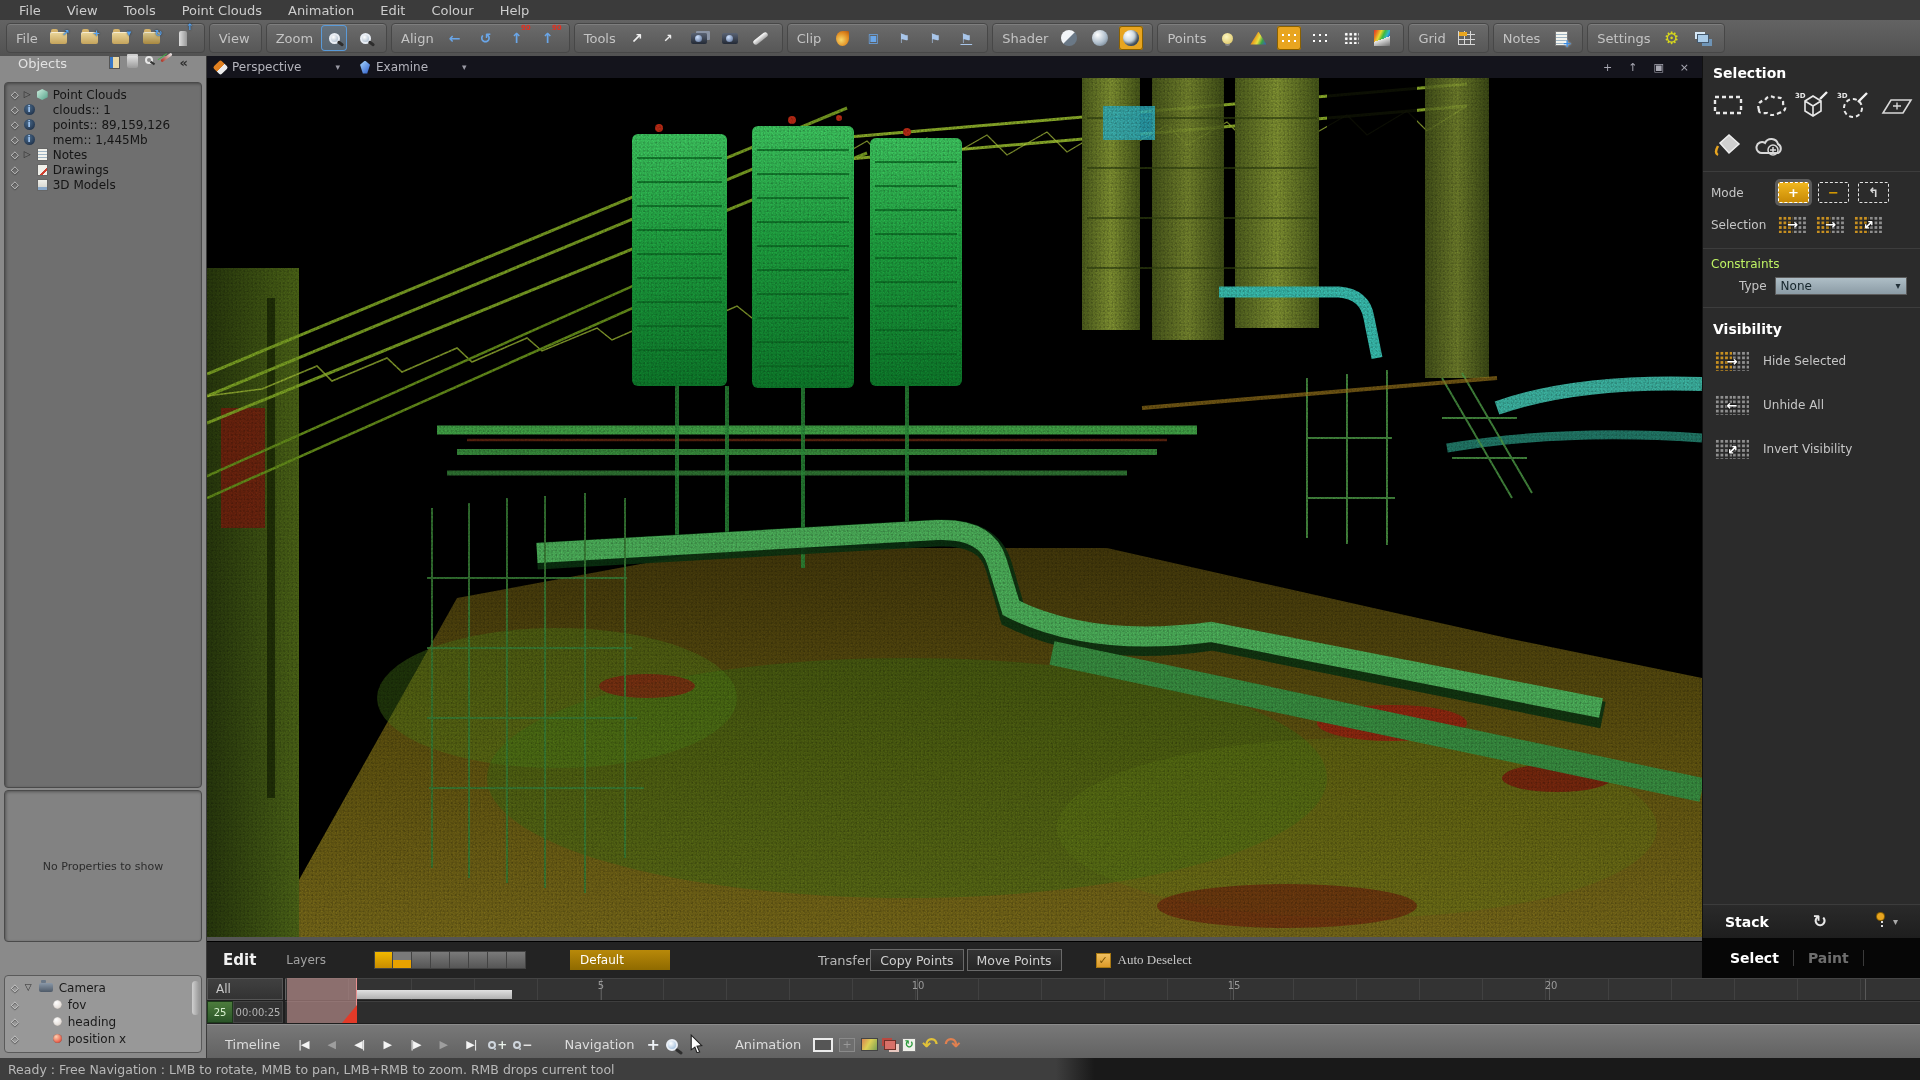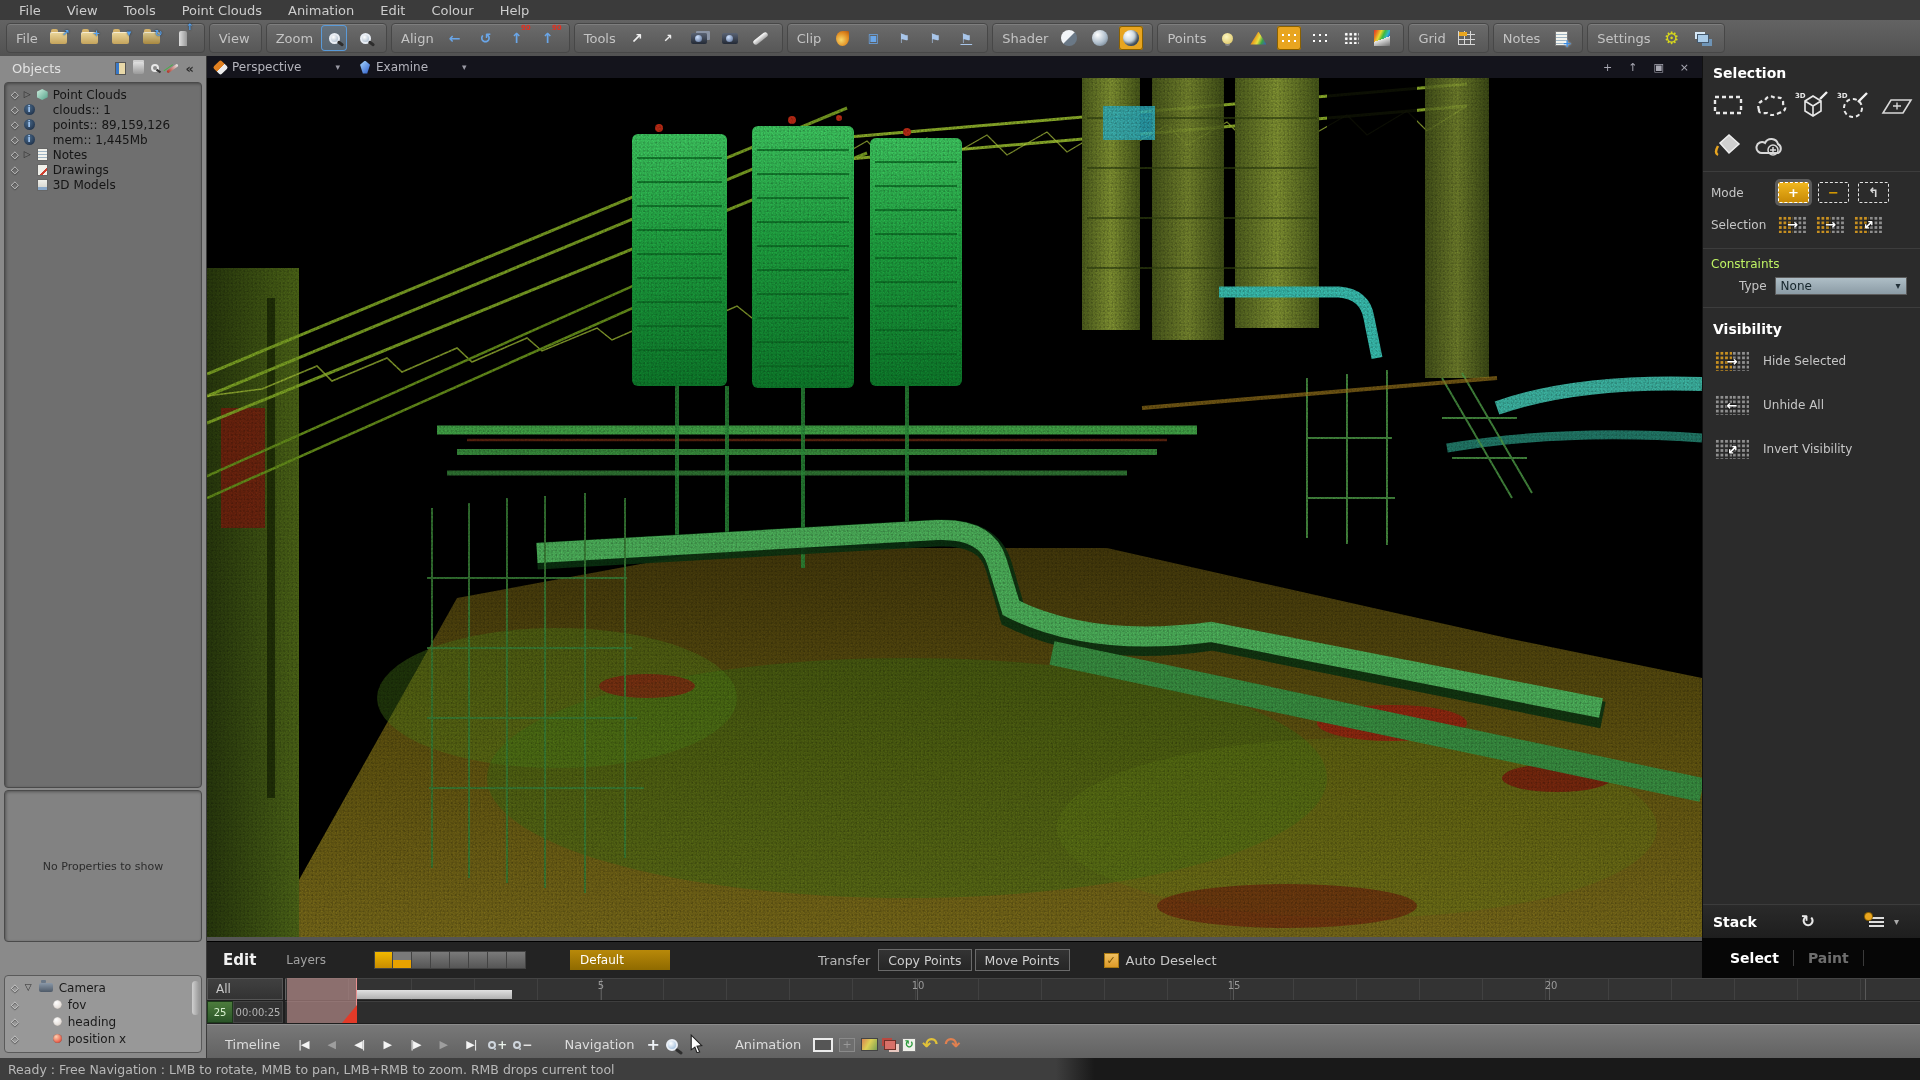--- a/index.html
+++ b/index.html
@@ -50,21 +50,21 @@
   .rainbow{width:16px;height:16px;background:linear-gradient(160deg,transparent 55%,#e8e8e8 55%,#707070 100%),linear-gradient(115deg,#e03030,#e87820,#e8d830,#40b840,#30b8c8,#3048c8,#b838b8);}
   .gridic{width:17px;height:14px;background-image:repeating-linear-gradient(0deg,#d8d8d8 0 1px,transparent 1px 5px),repeating-linear-gradient(90deg,#d8d8d8 0 1px,transparent 1px 6px);position:relative;}
   .gridic::after{content:"";position:absolute;left:1px;top:1px;width:8px;height:4px;background:#e8a520;}
   .noteic{width:13px;height:15px;background:repeating-linear-gradient(#f4f4ee 0 2px,#9fb4c4 2px 3px);border:1px solid #777;position:relative;}
   .noteic::after{content:"+";position:absolute;right:-5px;bottom:-5px;color:#3a8ae0;font-weight:bold;font-size:11px;text-shadow:0 0 2px #fff;}
   .gear{color:#d6d61c;font-size:17px;}
   .layersic{width:12px;height:9px;background:#a9cbe8;border:1px solid #44586c;box-shadow:4px 4px 0 -1px #6e94b6,-3px -3px 0 -1px #d6e8f6;}
 
   
   .leftpanel{position:absolute;left:0;top:56px;width:207px;height:1002px;background:#8a8a8a;border-right:1px solid #3c3c3c;}
-  .objhdr{height:24px;display:flex;align-items:center;gap:7px;padding:0 12px;color:#e2e2e2;font-size:13px;}
+  .objhdr{height:24px;display:flex;gap:7px;padding:0 18px;color:#e2e2e2;font-size:13px;}
   .objhdr .sp{flex:1;}
   .door{width:11px;height:13px;background:linear-gradient(90deg,#3878c8 35%,#e8d8a8 35%);border:1px solid #555;}
   .trash{width:11px;height:12px;background:linear-gradient(#e0e0e0,#9a9a9a);border-radius:1px 1px 2px 2px;box-shadow:0 -2px 0 0 #cfcfcf;}
   .smag{width:8px;height:8px;border:2px solid #e8e8e8;border-radius:50%;position:relative;}
   .smag::after{content:"";position:absolute;width:5px;height:2px;background:#333;right:-4px;bottom:-2px;transform:rotate(35deg);}
   .wand{width:13px;height:3px;background:linear-gradient(90deg,#b03020,#e8e8e8);transform:rotate(-35deg);border-radius:2px;box-shadow:-3px -3px 0 -1px #48b048;}
   .collapse{color:#2d2d2d;font-size:13px;font-weight:bold;}
   .inset{margin:2px 4px;background:#6f6f6f;border:1px solid #4a4a4a;border-radius:4px;
          box-shadow:inset 1px 1px 3px rgba(0,0,0,.35);overflow:hidden;}
   .tree{height:706px;padding:4px 0;}
@@ -119,21 +119,21 @@
           font-weight:bold;font-size:13px;text-shadow:0 0 3px #000,0 0 3px #000;}
   .rot45{transform:rotate(-45deg);}
   .ctitle{color:#bef264;font-size:12px;margin:4px 0 2px 8px;}
   .typerow{display:flex;align-items:center;gap:8px;padding:4px 8px 4px 36px;color:#c6c6c6;}
   .dd{display:flex;align-items:center;width:132px;height:18px;padding:0 5px;border:1px solid #5c5c5c;
       background:linear-gradient(#aebec6,#8b9ba5);color:#16262c;font-size:12px;}
   .dd .dda{margin-left:auto;color:#223038;font-size:10px;}
   .visrow{display:flex;align-items:center;gap:14px;margin:11px 0 11px 12px;color:#c6c6c6;font-size:12px;}
   .visrow .dg{width:34px;height:22px;}
   .stackbar{margin-top:auto;height:34px;background:linear-gradient(#2a2a2a,#1e1e1e);border-top:1px solid #3c3c3c;
-            display:flex;align-items:center;gap:10px;padding:0 10px;}
+            display:flex;align-items:center;gap:10px;padding:0 22px;}
   .stackbar b{color:#fff;font-size:14px;}
   .refr{color:#e8e8e8;font-size:17px;font-weight:bold;margin-left:34px;}
   .stacklist{width:15px;display:flex;flex-direction:column;gap:2px;margin-left:44px;position:relative;}
   .stacklist i{height:2px;background:#ddd;}
   .stacklist::before{content:"";position:absolute;left:-4px;top:-4px;width:7px;height:7px;border-radius:50%;background:#e8a520;box-shadow:0 0 0 1px #8a6000;}
   .stackdd{color:#aaa;font-size:10px;}
 
   
   .spbar{position:absolute;left:1702px;top:938px;width:218px;height:40px;background:#060606;
          display:flex;align-items:center;gap:14px;padding-left:28px;}
@@ -147,26 +147,26 @@
   .editbar .edl{margin-left:16px;color:#f2f2f2;font-weight:bold;font-size:15px;}
   .editbar .lyl{margin-left:30px;color:#a2a2a2;font-size:12px;}
   .sws{display:flex;margin-left:48px;}
   .sw{width:19px;height:18px;background:linear-gradient(#7a7a7a,#565656);border:1px solid #434343;border-left:none;}
   .sw:first-child{border-left:1px solid #434343;}
   .sw.full{background:linear-gradient(#f2b800,#c88c00);}
   .sw.half{background:linear-gradient(#7a7a7a 0 52%,#e8a200 52%);}
   .defbtn{width:100px;height:20px;background:linear-gradient(#b8890a,#8f6a00);color:#fff;font-size:12px;
           display:flex;align-items:center;padding-left:10px;margin-left:44px;}
   .trl{margin-left:148px;color:#b8b8b8;font-size:13px;}
-  .ebtn{margin-left:8px;height:22px;padding:0 9px;border:1px solid #6a6a6a;background:linear-gradient(#333,#262626);
+  .ebtn{margin-left:0;height:22px;padding:0 9px;border:1px solid #6a6a6a;background:linear-gradient(#333,#262626);
         color:#cfcfcf;font-size:12.5px;display:flex;align-items:center;}
   .ebtn + .ebtn{margin-left:3px;}
   .cb{margin-left:34px;width:15px;height:15px;background:linear-gradient(#f0c060,#dd9a28);border:1px solid #a87812;
       color:#7c5404;font-size:11px;font-weight:bold;display:flex;align-items:center;justify-content:center;}
-  .cbl{margin-left:7px;color:#c8c8c8;font-size:13px;}
+  .cbl{margin-left:7px;color:#c8c8c8;font-size:13px;font-family:Liberation Serif, serif;}
 
   
   .timeline{position:absolute;left:207px;top:978px;width:1713px;height:46px;background:#1e1e1e;}
   .tlrow{display:flex;height:22px;margin-bottom:1px;}
   .tname{width:76px;background:linear-gradient(#404040,#333);border:1px solid #555;color:#c8c8c8;font-size:12px;
          display:flex;align-items:center;padding-left:8px;}
   .track{flex:1;margin-left:2px;position:relative;background:#333;border-top:1px solid #444;
          background-image:repeating-linear-gradient(90deg,rgba(255,255,255,.18) 0 1px,transparent 1px 316px),
                           repeating-linear-gradient(90deg,rgba(255,255,255,.07) 0 1px,transparent 1px 63px);}
   .track .tick{position:absolute;top:1px;color:#9a9a9a;font-size:10px;transform:translateX(-50%);}

